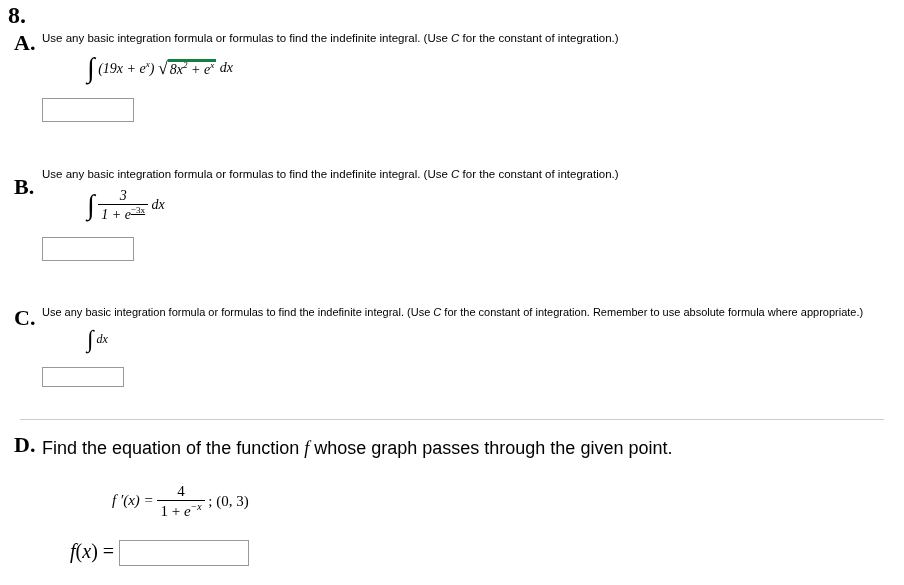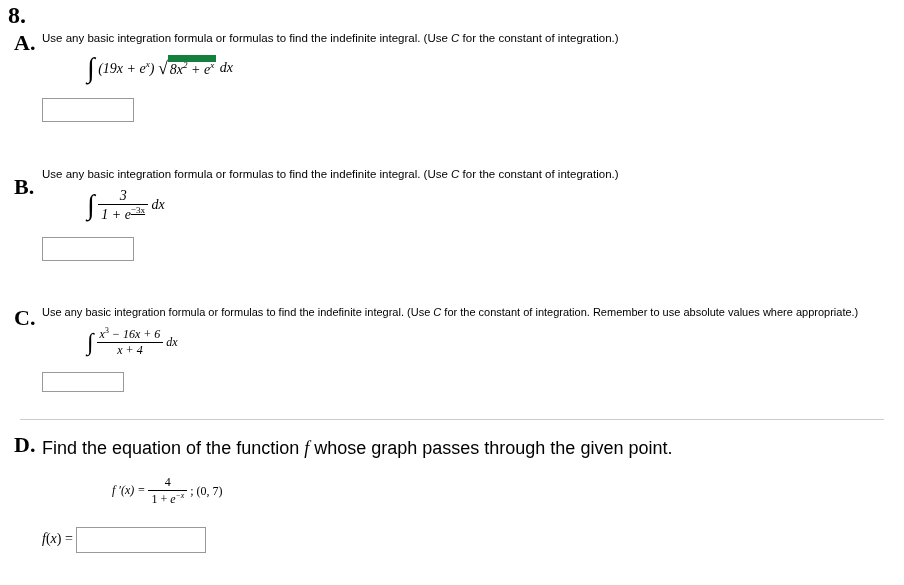--- a/index.html
+++ b/index.html
@@ -66,21 +66,21 @@
     .sqrt-container {
       position: relative;
       display: inline-block;
       vertical-align: middle;
     }
     .sqrt-sign {
       font-style: normal;
       font-size: 18px;
     }
     .sqrt-content {
-      border-top: 7px solid #15803d;
+      border-top: 3px solid #15803d;
       padding: 0 2px;
     }
     .sup {
       font-size: 0.65em;
       vertical-align: super;
       font-style: italic;
     }
     .frac {
       display: inline-block;
       text-align: center;
@@ -146,45 +146,41 @@
       <span class="den"><span>1 + </span><span>e</span><span class="sup" style="font-style:normal;text-decoration:underline;">−3x</span></span>
     </span>
     <span style="vertical-align:middle;"> dx</span>
   </div>
   <div class="answer-input"></div>
 </div>
 
 <div class="problem-label" style="left:14px; top:305px;">C.</div>
 <div class="problem-section" style="top:306px;">
   <div class="instruction" style="font-size:11px;">
-    <span>Use any basic integration formula or formulas to find the indefinite integral. (Use </span><span class="italic">C</span><span> for the constant of integration. Remember to use absolute values where appropriate.)</span>
+    <span>Use any basic integration formula or formulas to find the indefinite integral. (Use </span><span class="italic">C</span><span> for the constant of integration. Remember to use absolute formula where appropriate.)</span>
   </div>
   <div class="integral-container" style="font-size:12px;">
     <span class="integral-sign" style="font-size:24px;">∫</span>
-    <span class="frac">
-      <span class="num"><span>x</span><span class="sup" style="font-style:normal;">3</span><span> − 16</span><span>x</span><span> + 6</span></span>
-      <span class="den"><span>x</span><span> + 4</span></span>
-    </span>
     <span style="vertical-align:middle;"> dx</span>
   </div>
   <div class="answer-input" style="width:82px; height:20px;"></div>
 </div>
 
 <hr class="hr-divider" style="position:absolute; top:419px; left:20px; right:20px;">
 
 <div class="problem-label" style="left:14px; top:432px;">D.</div>
 <div class="problem-section" style="top:438px;">
   <div class="part-d-instruction">
     <span>Find the equation of the function </span><span class="math-italic">f</span><span> whose graph passes through the given point.</span>
   </div>
-  <div style="margin-top:16px; margin-left:70px; font-family:'Times New Roman', serif; font-size:12px;">
+  <div style="margin-top:24px; margin-left:70px; font-family:'Times New Roman', serif; font-size:15px;">
     <span class="math-italic">f ′(x) = </span>
     <span class="frac" style="vertical-align:middle;">
       <span class="num" style="font-style:normal;">4</span>
       <span class="den"><span style="font-style:normal;">1 + </span><span>e</span><span class="sup">−x</span></span>
     </span>
-    <span style="vertical-align:middle;">;  (0, 7)</span>
+    <span style="vertical-align:middle;">;  (0, 3)</span>
   </div>
-  <div style="margin-top:20px; font-family:'Times New Roman', serif; font-size:14px;">
+  <div style="margin-top:20px; font-family:'Times New Roman', serif; font-size:20px;margin-left:28px;">
     <span class="math-italic">f</span><span>(</span><span class="math-italic">x</span><span>) = </span>
     <span class="answer-input" style="width:130px; height:26px; vertical-align:middle; margin-top:0;"></span>
   </div>
 </div>
 
 </body></html>

